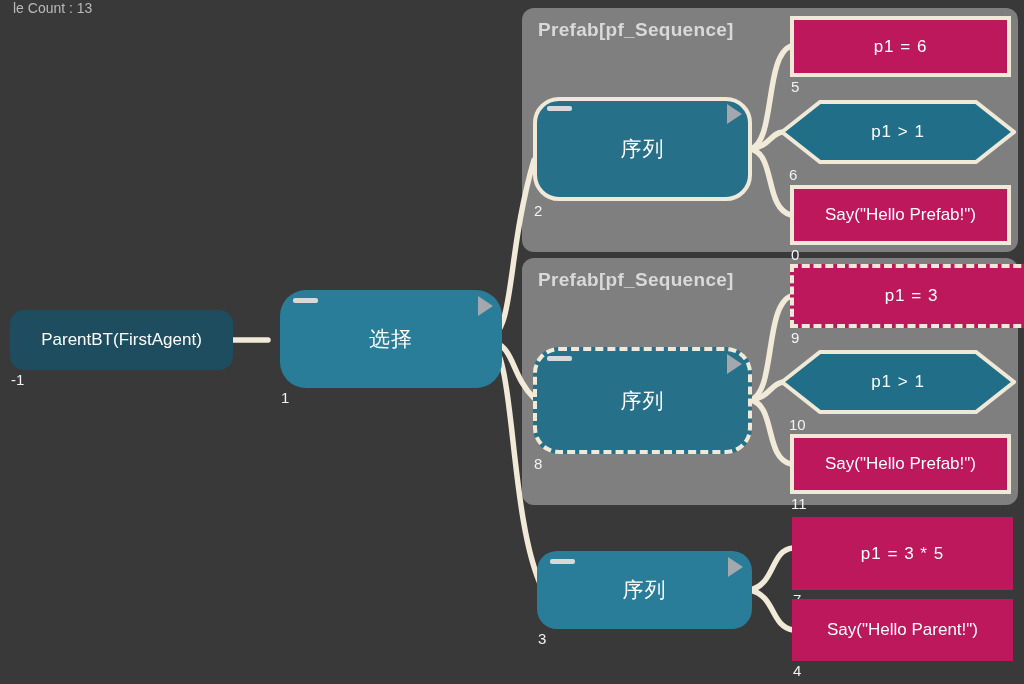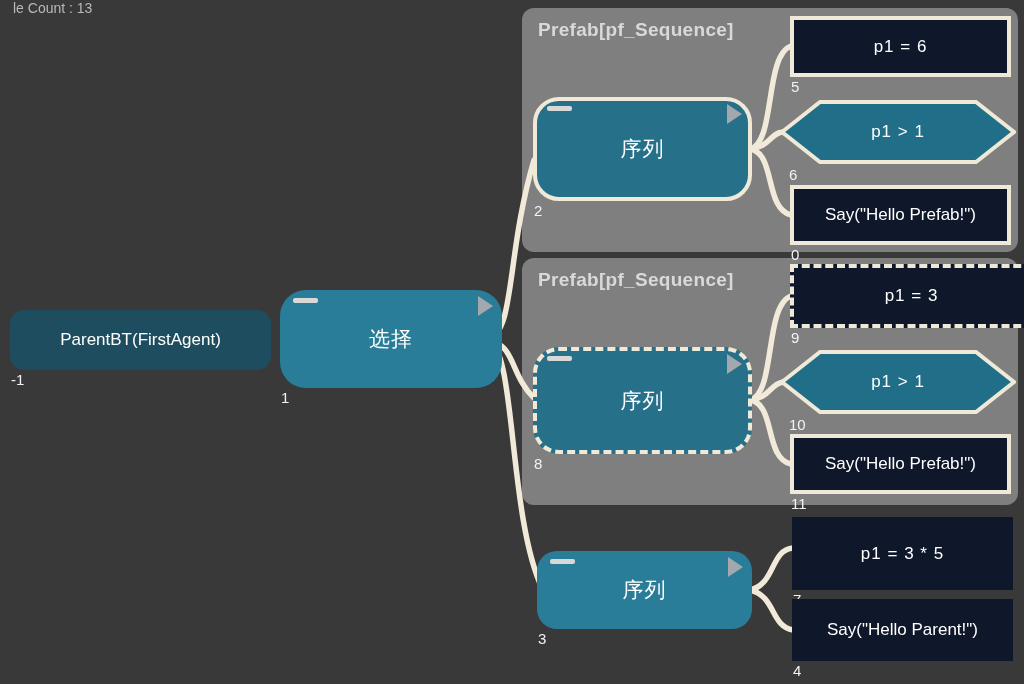--- a/index.html
+++ b/index.html
@@ -34,21 +34,21 @@
   }
   .idx{
     position:absolute;top:100%;left:1px;margin-top:2px;
     font-size:15px;color:#f2f2f2;line-height:1;
   }
   
   .cnode{border-radius:26px;}
   .fill-dark{background:#1d4d5e;}
   .fill-teal{background:#2a7d98;}
   .fill-deep{background:#26708a;}
-  .fill-light{background:#0f172a;text-align:right;}
+  .fill-light{background:#be185d;text-align:right;}
   .outline-solid{border:4px solid #f0e9d8;}
   .outline-dashed{border:4px dashed #f0e9d8;}
   .lbl-lg{font-size:21px;letter-spacing:1px;}
   .lbl-md{font-size:17px;}
   .lbl-sp{font-size:17px;letter-spacing:1px;}
   
   .dash{
     position:absolute;left:13px;top:8px;width:25px;height:5px;
     background:#d8d8d8;border-radius:2px;
   }
@@ -61,21 +61,21 @@
   }
   .bordered .tri{right:6px;top:3px;}
   
   .hexwrap svg{display:block;}
   .hex-label{
     position:absolute;left:0;top:0;right:0;bottom:0;
     display:flex;align-items:center;justify-content:center;
     color:#fff;font-size:17px;letter-spacing:1px;
   }
   
-  #nw-parent  {left:10px;  top:310px; width:223px; height:60px;padding-left:38px;}
+  #nw-parent  {left:10px;  top:310px; width:223px; height:60px;}
   #nw-selector{left:280px; top:290px; width:222px; height:98px;}
   #nw-seq1    {left:533px; top:97px;  width:219px; height:104px;}
   #nw-seq2    {left:533px; top:347px; width:219px; height:107px;}
   #nw-seq3    {left:537px; top:551px; width:215px; height:78px;}
   #nw-assign1 {left:790px; top:16px;  width:221px; height:61px;}
   #nw-cond1   {left:780px; top:99px;  width:236px; height:66px;}
   #nw-say1    {left:790px; top:185px; width:221px; height:60px;}
   #nw-assign2 {left:790px; top:264px; width:243px; height:64px;border-radius:9px;}
   #nw-cond2   {left:780px; top:349px; width:236px; height:66px;}
   #nw-say2    {left:790px; top:434px; width:221px; height:60px;}

